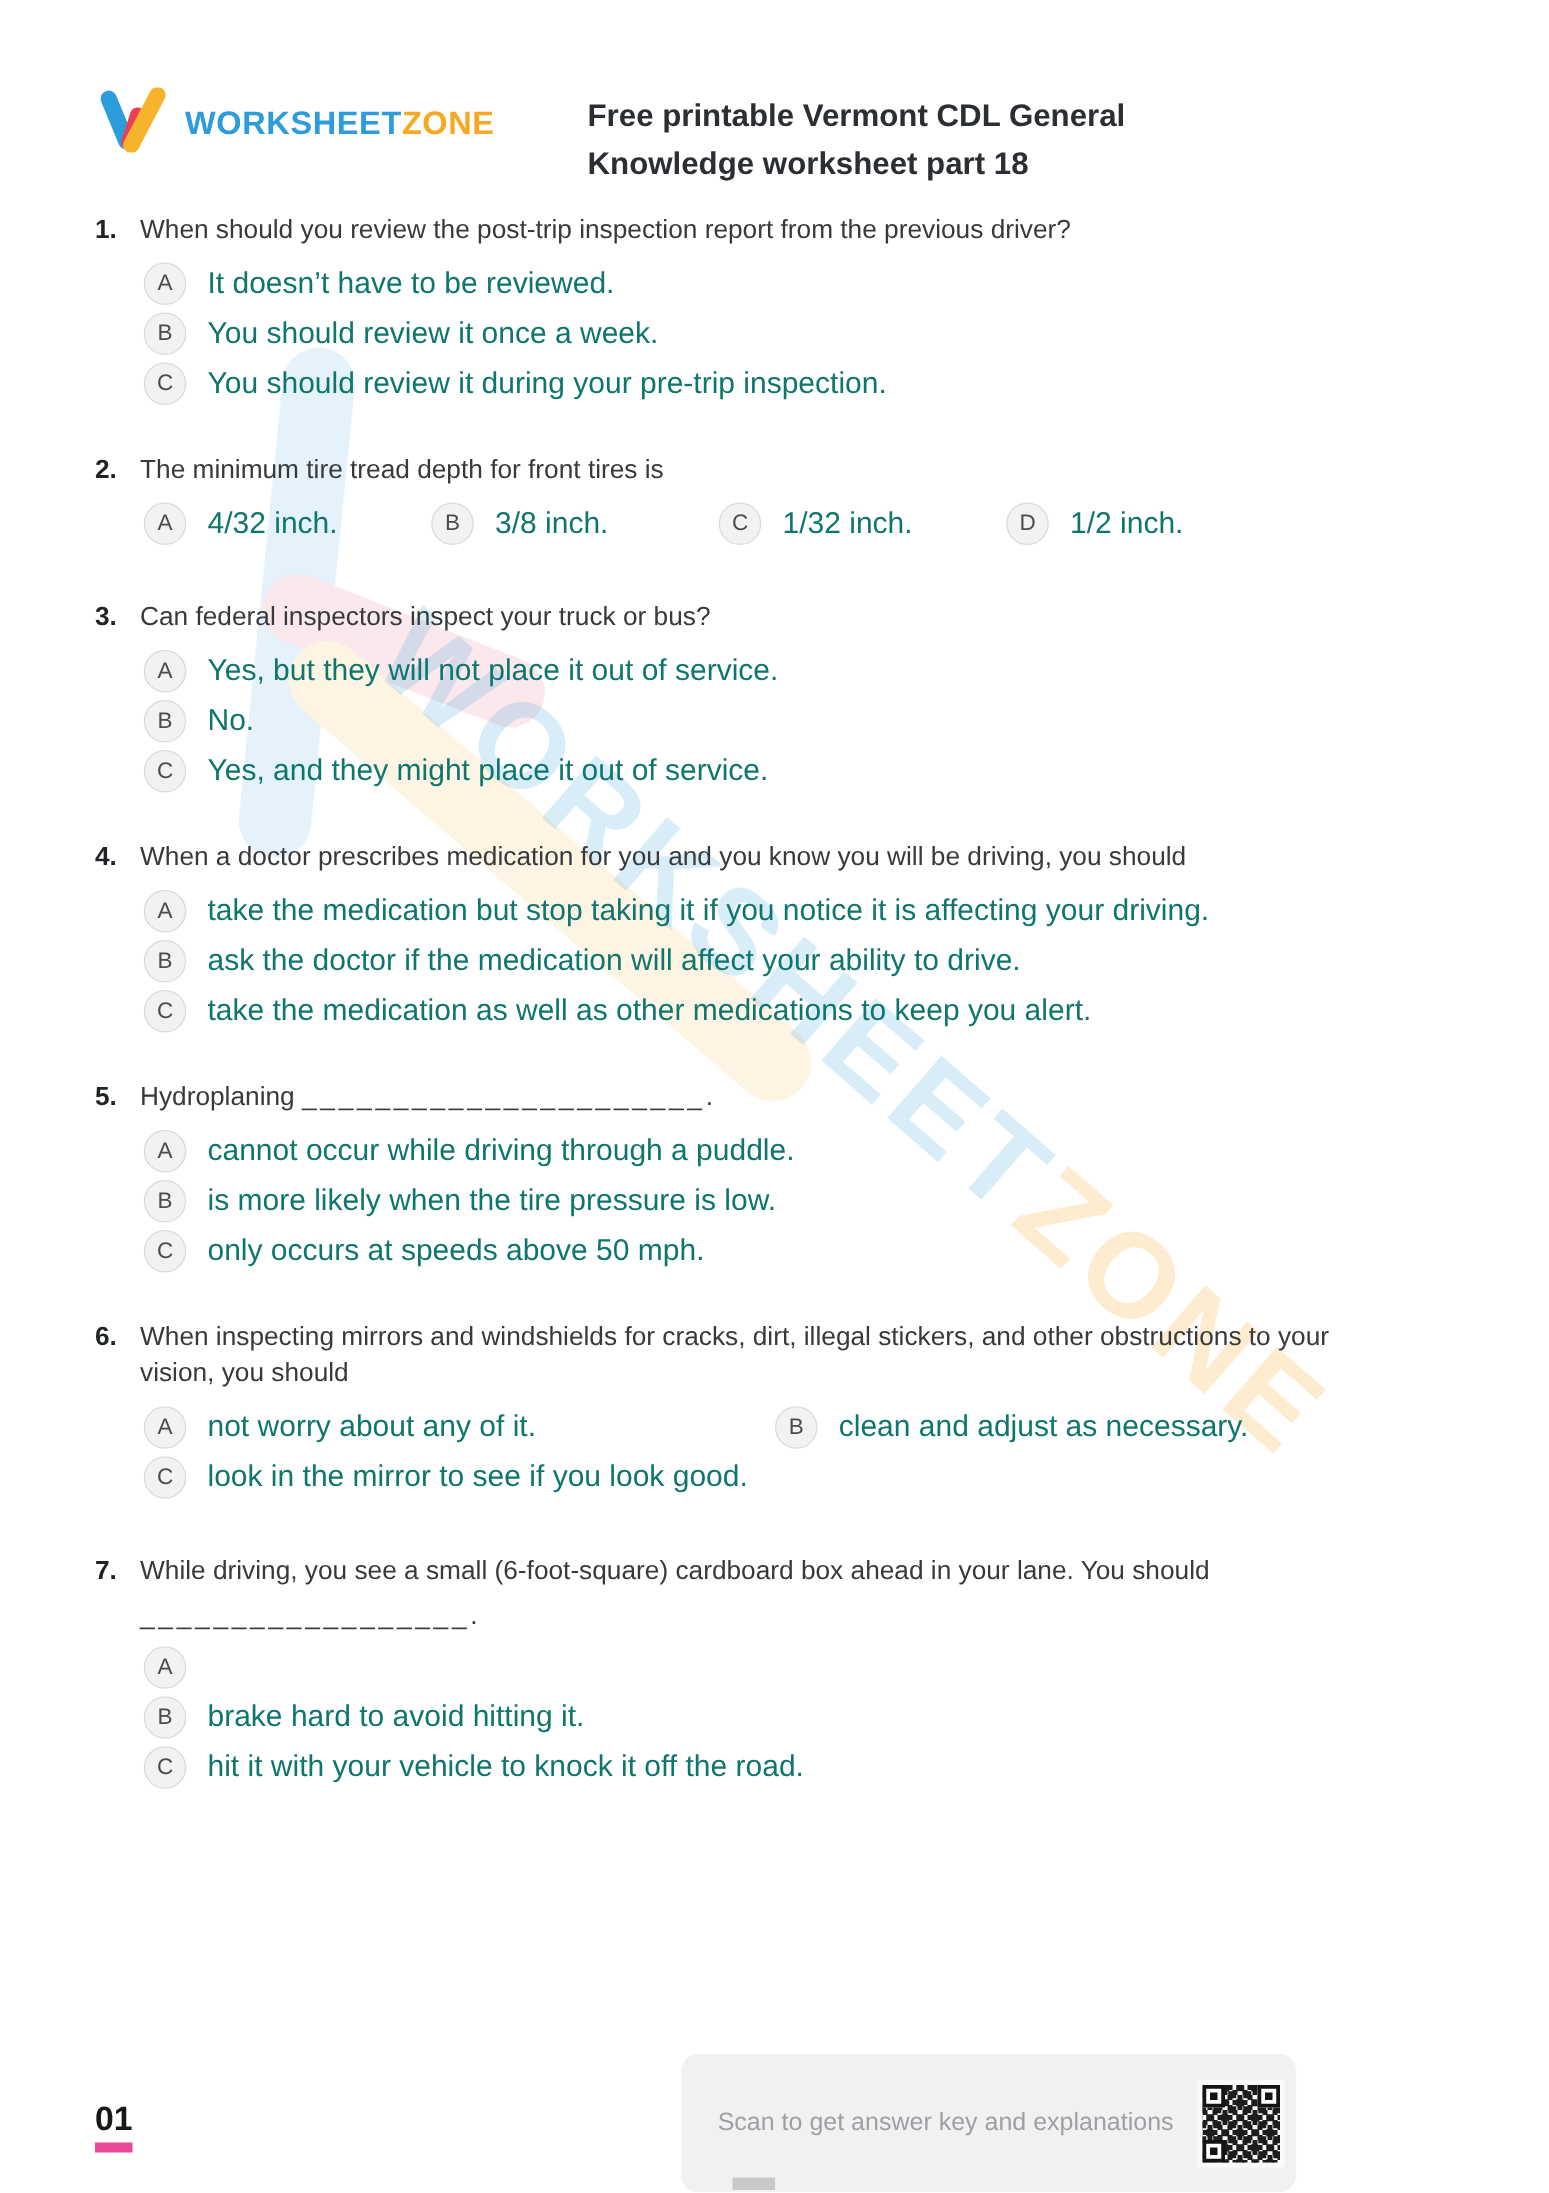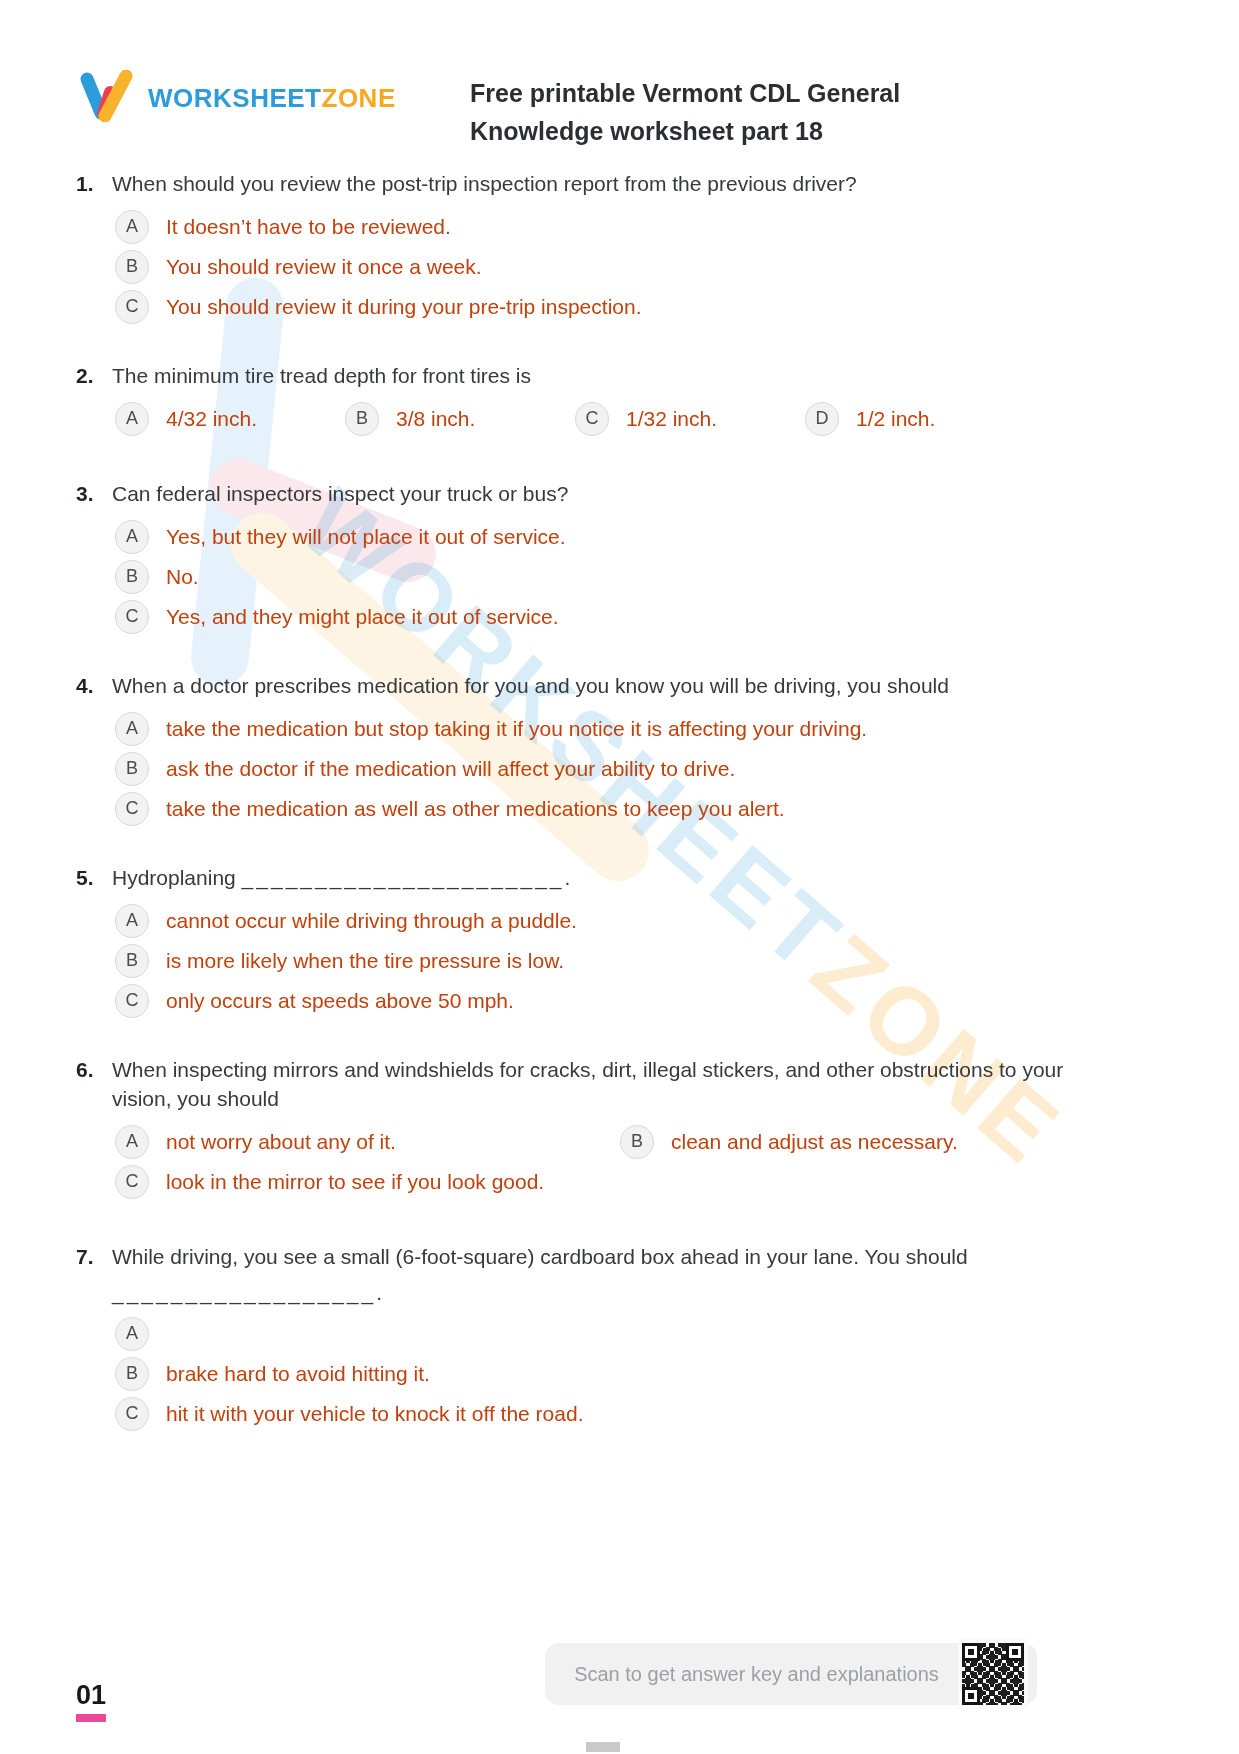--- a/index.html
+++ b/index.html
@@ -39,32 +39,32 @@
   .q-blank { margin:-2px 0 12px 36px; font-size:21px; letter-spacing:3px; color:#37393c; }
 
   .options { margin-left:39px; }
   .option { display:flex; align-items:center; gap:17px; margin-bottom:6px; min-height:34px; }
   .badge {
     flex:0 0 auto; width:34px; height:34px; border-radius:50%;
     background:#f2f2f2; border:1px solid #d9d9d9;
     display:flex; align-items:center; justify-content:center;
     font-size:18px; color:#4a4d50;
   }
-  .opt-text { font-size:21px; color:#c2410c; line-height:1.3; }
+  .opt-text { font-size:24px; color:#0f766e; line-height:1.3; }
   .options.cols-4 { display:grid; grid-template-columns:230px 230px 230px 1fr; }
   .options.cols-2 { display:grid; grid-template-columns:505px 1fr; }
 
   
   .page-num {
     position:absolute; left:76px; top:1680px; z-index:2;
     font-size:27px; font-weight:700; color:#17181a;
     border-bottom:8px solid #ec4899; padding-bottom:3px;
   }
   .scan-box {
-    position:absolute; left:545px; top:1643px; width:492px; height:62px; z-index:2;
+    position:absolute; left:545px; top:1643px; width:492px; height:111px; z-index:2;
     background:#f1f1f2; border-radius:14px;
     display:flex; align-items:center; gap:16px; padding:0 9px 0 26px;
   }
   .scan-text { flex:1; text-align:center; color:#9ca0a5; font-size:20px; }
   .qr { width:70px; height:70px; background:#fafafa; padding:4px; border-radius:3px; }
   .qr-inner {
     position:relative; width:62px; height:62px;
     background:
       repeating-conic-gradient(#1c1c1c 0 25%, transparent 0 50%) 0 0 / 8px 8px,
       repeating-conic-gradient(#1c1c1c 0 25%, transparent 0 50%) 3px 5px / 12px 12px;

